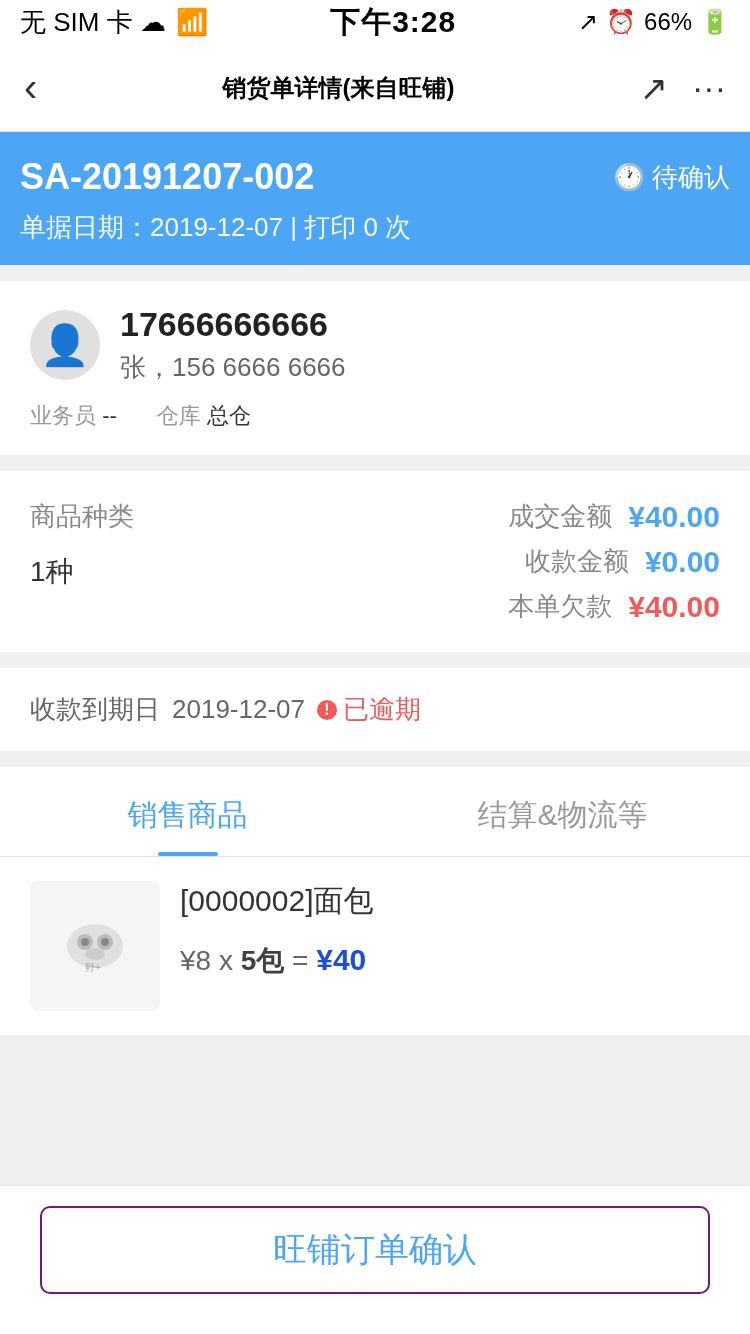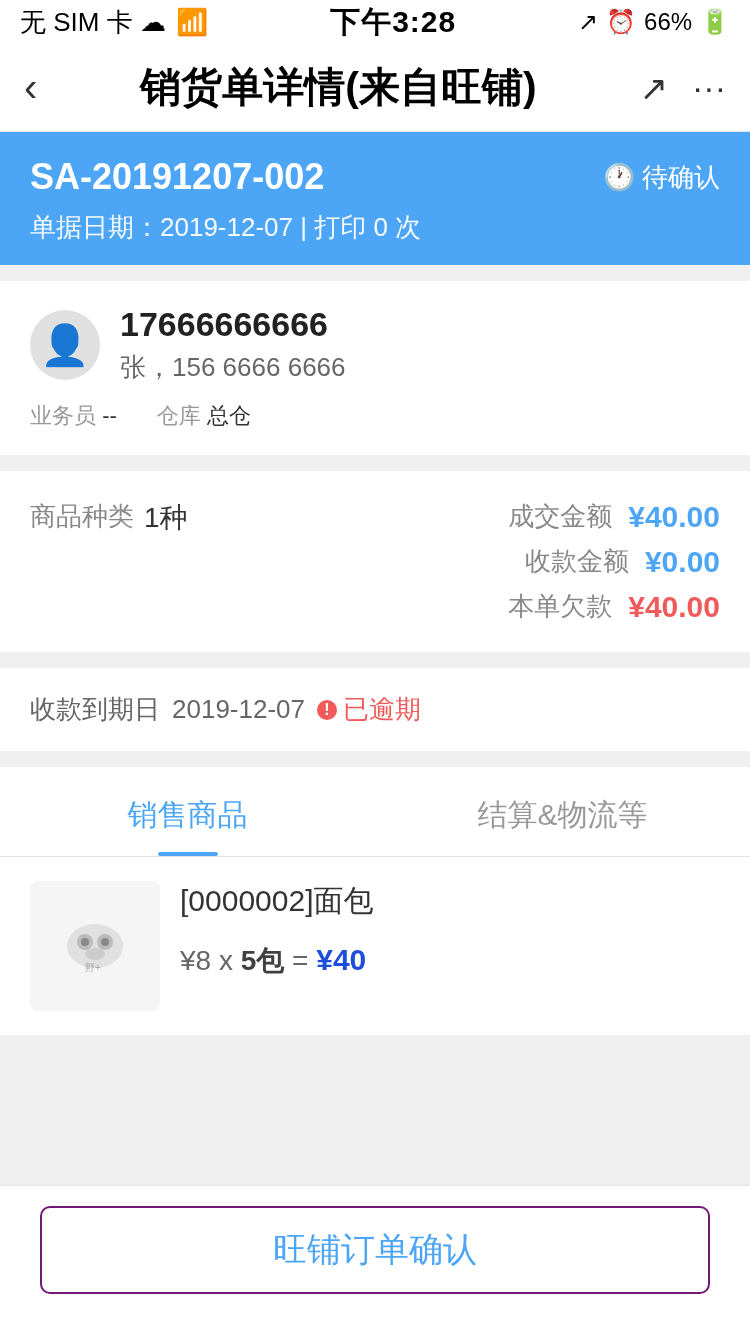--- a/index.html
+++ b/index.html
@@ -31,21 +31,21 @@
     .nav-bar {
       height: 88px;
       background: #fff;
       display: flex;
       align-items: center;
       justify-content: space-between;
       padding: 0 24px;
       border-bottom: 1px solid #e5e5e5;
     }
     .nav-title {
-      font-size: 41px;
+      font-size: 24px;
       font-weight: 600;
       color: #000;
     }
     .nav-back {
       font-size: 40px;
       color: #333;
       cursor: pointer;
     }
     .nav-right {
       display: flex;
@@ -53,21 +53,21 @@
       gap: 24px;
     }
     .nav-share, .nav-more {
       font-size: 34px;
       color: #333;
     }
 
     
     .header-card {
       background: #4da6f5;
-      padding: 24px 30px 20px;
+      padding: 24px 20px 20px;
       margin: 0;
     }
     .header-card-top {
       display: flex;
       justify-content: space-between;
       align-items: center;
     }
     .order-id {
       font-size: 36px;
       font-weight: 700;
@@ -136,22 +136,22 @@
     .summary-section {
       background: #fff;
       padding: 28px 30px;
       margin-top: 16px;
       display: flex;
       justify-content: space-between;
       align-items: flex-start;
     }
     .summary-left {
       display: flex;
-      flex-direction: row;
-      gap: 10px;
+      flex-direction: column;
+      gap: 19px;
     }
     .summary-label {
       font-size: 26px;
       color: #888;
     }
     .summary-value {
       font-size: 28px;
       color: #333;
     }
     .summary-right {

